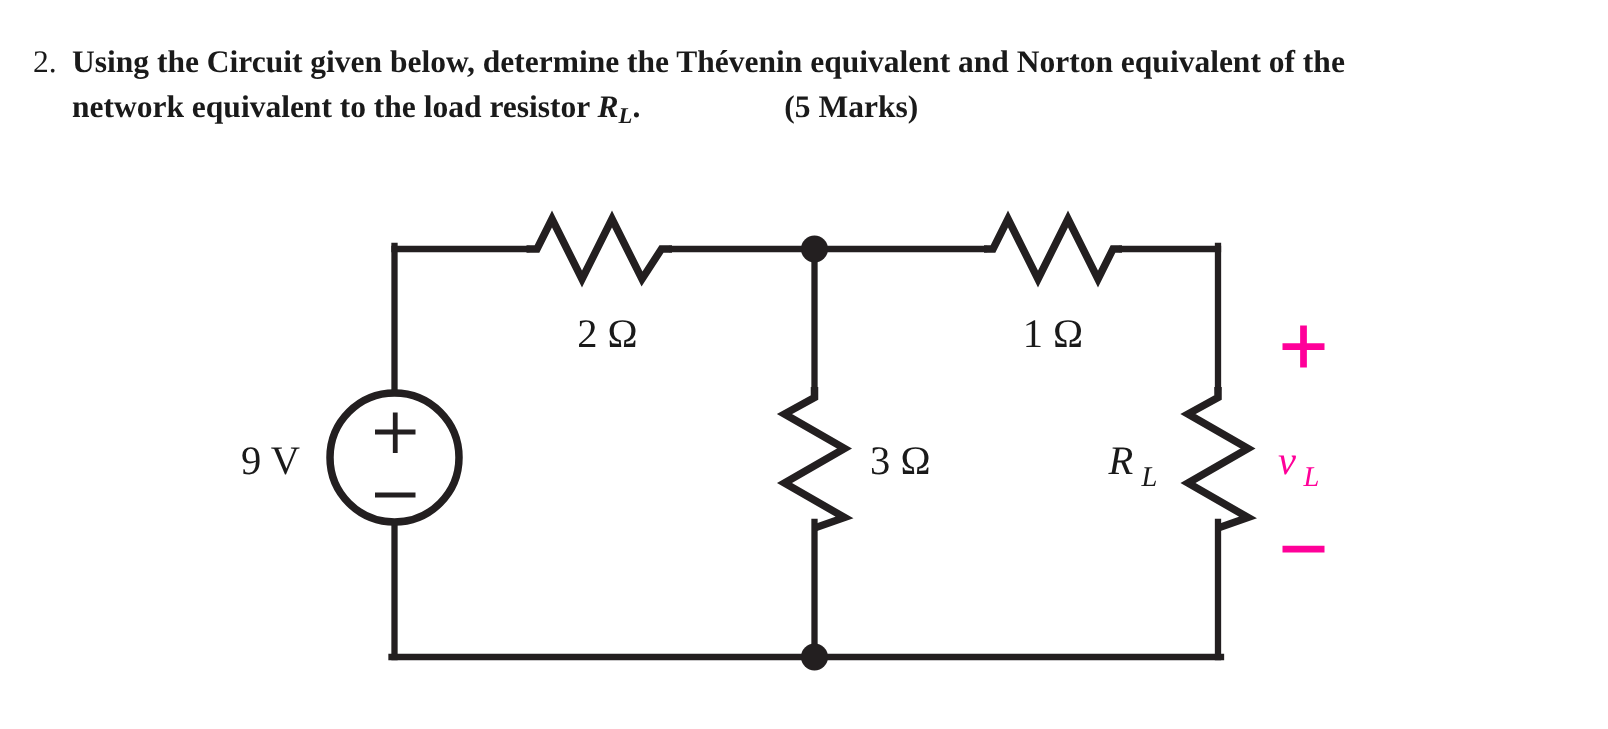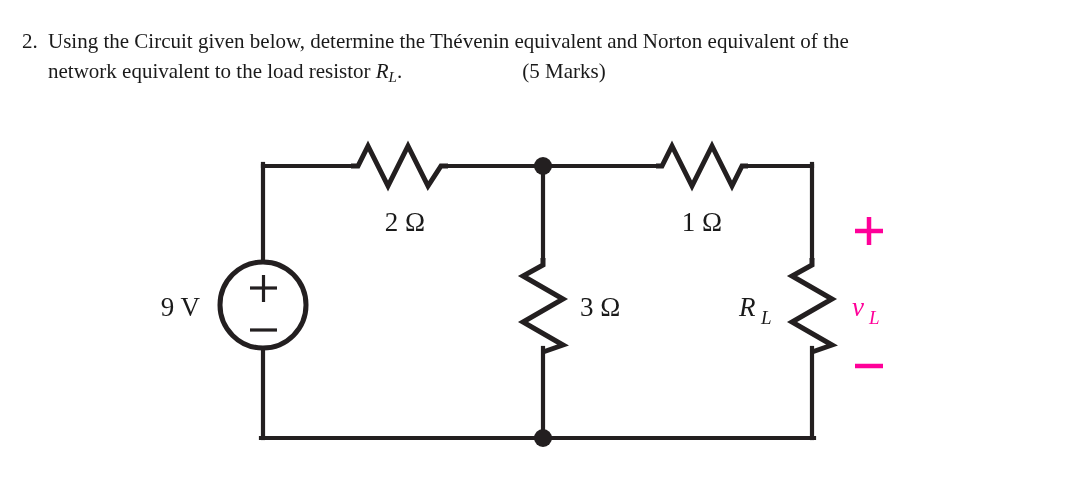--- a/index.html
+++ b/index.html
@@ -29,29 +29,30 @@
     font-size: 21px;
     line-height: 30px;
     width: 26px;
     flex: 0 0 26px;
     text-align: left;
   }
   #question-body {
     font-size: 21px;
     line-height: 30px;
     flex: 1 1 auto;
+    font-weight: bold;
   }
   .qline {
     white-space: nowrap;
   }
   .qline-2 {
     display: flex;
   }
   .qline-2 .q-marks {
-    margin-left: 120px;
+    margin-left: 96px;
   }
   .var {
     font-style: italic;
     font-family: "Liberation Serif", "DejaVu Serif", serif;
   }
   .sub {
     font-style: italic;
     font-size: 0.72em;
     vertical-align: -0.28em;
     letter-spacing: 0;

